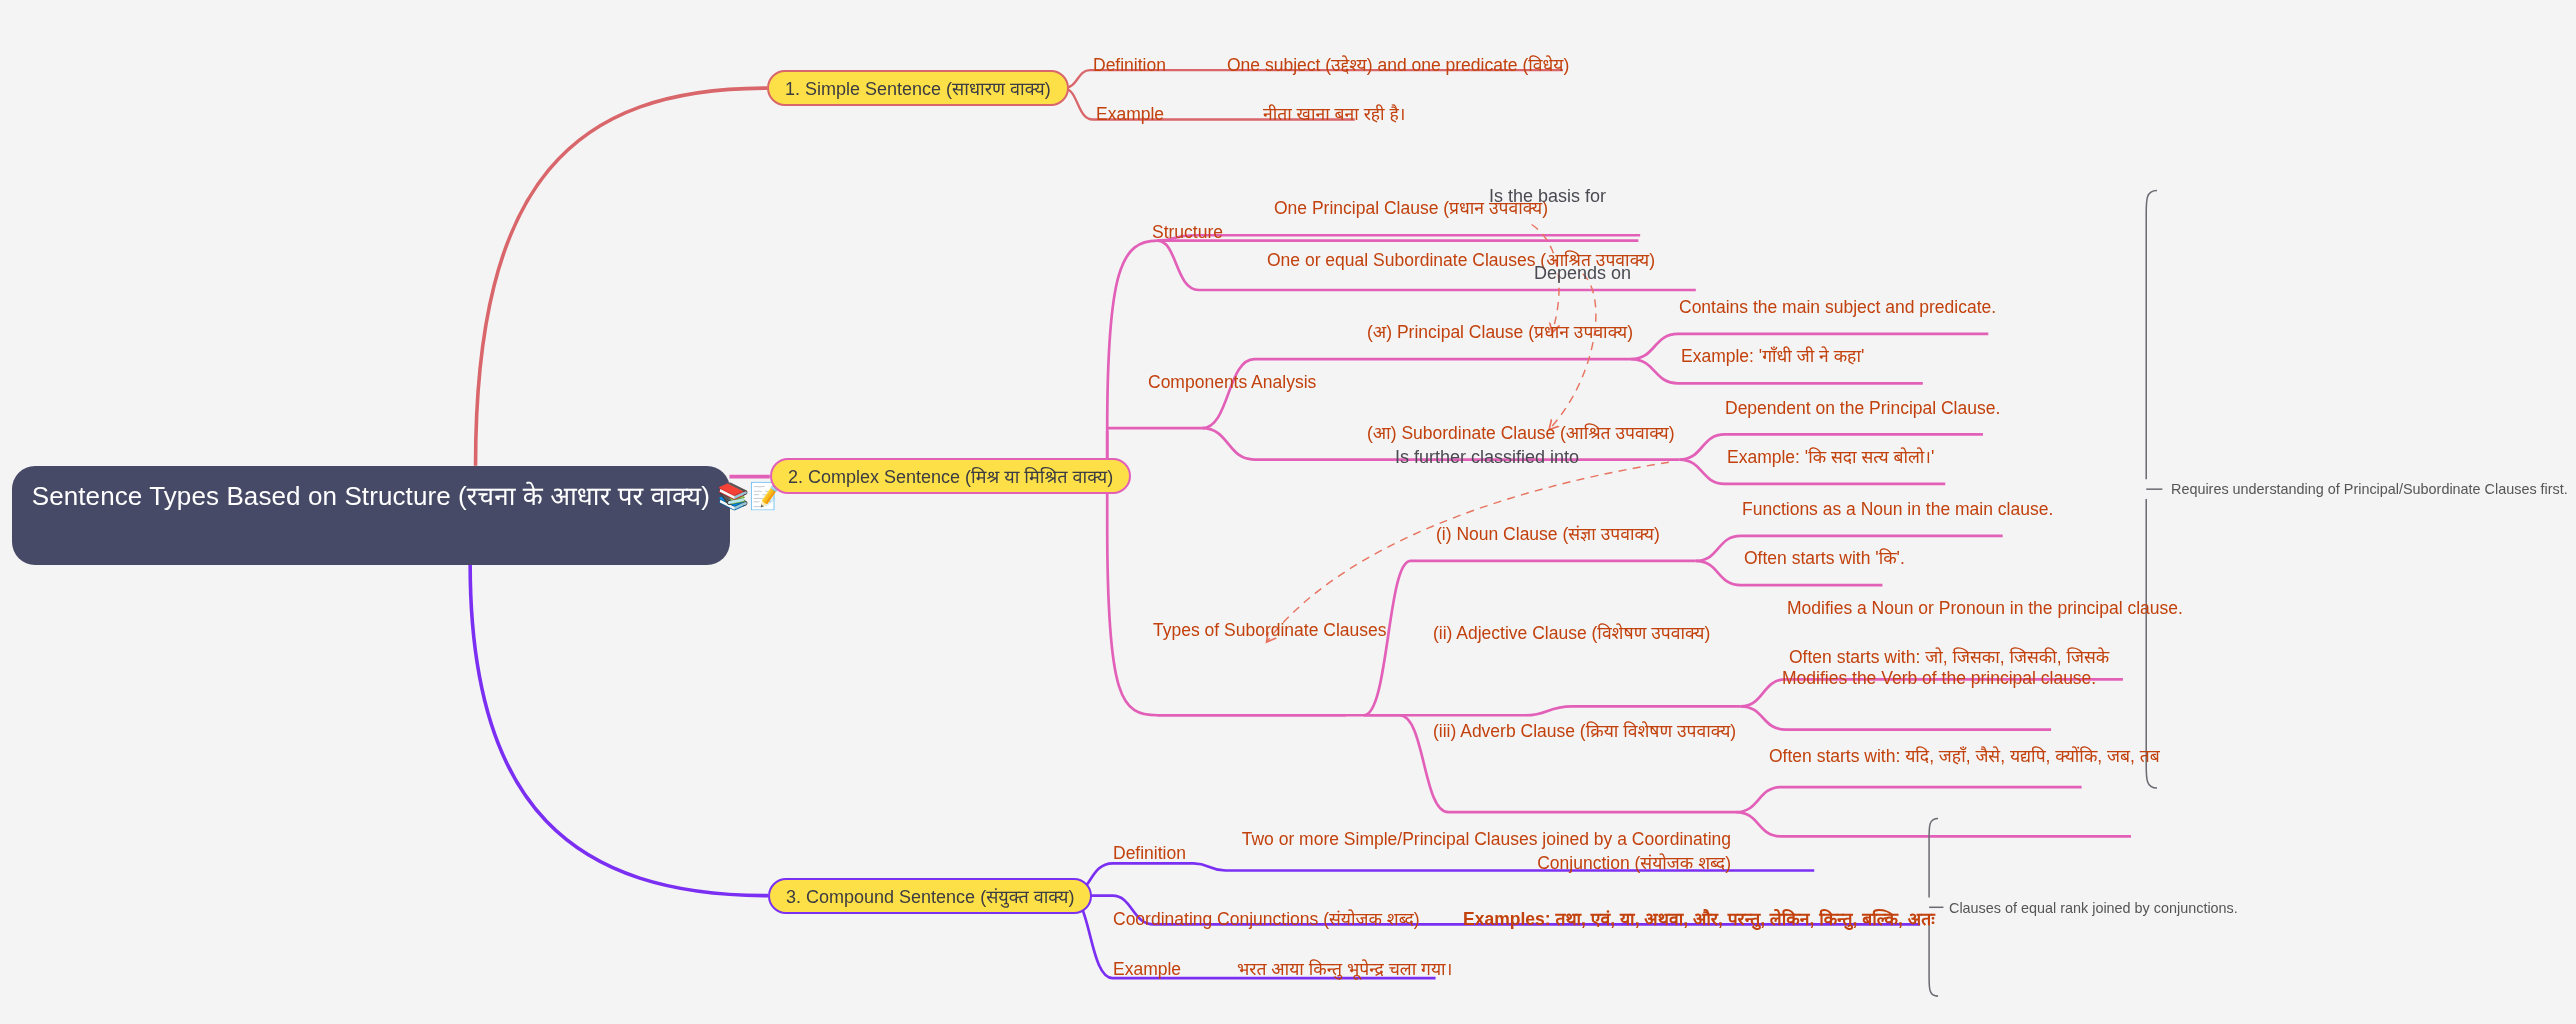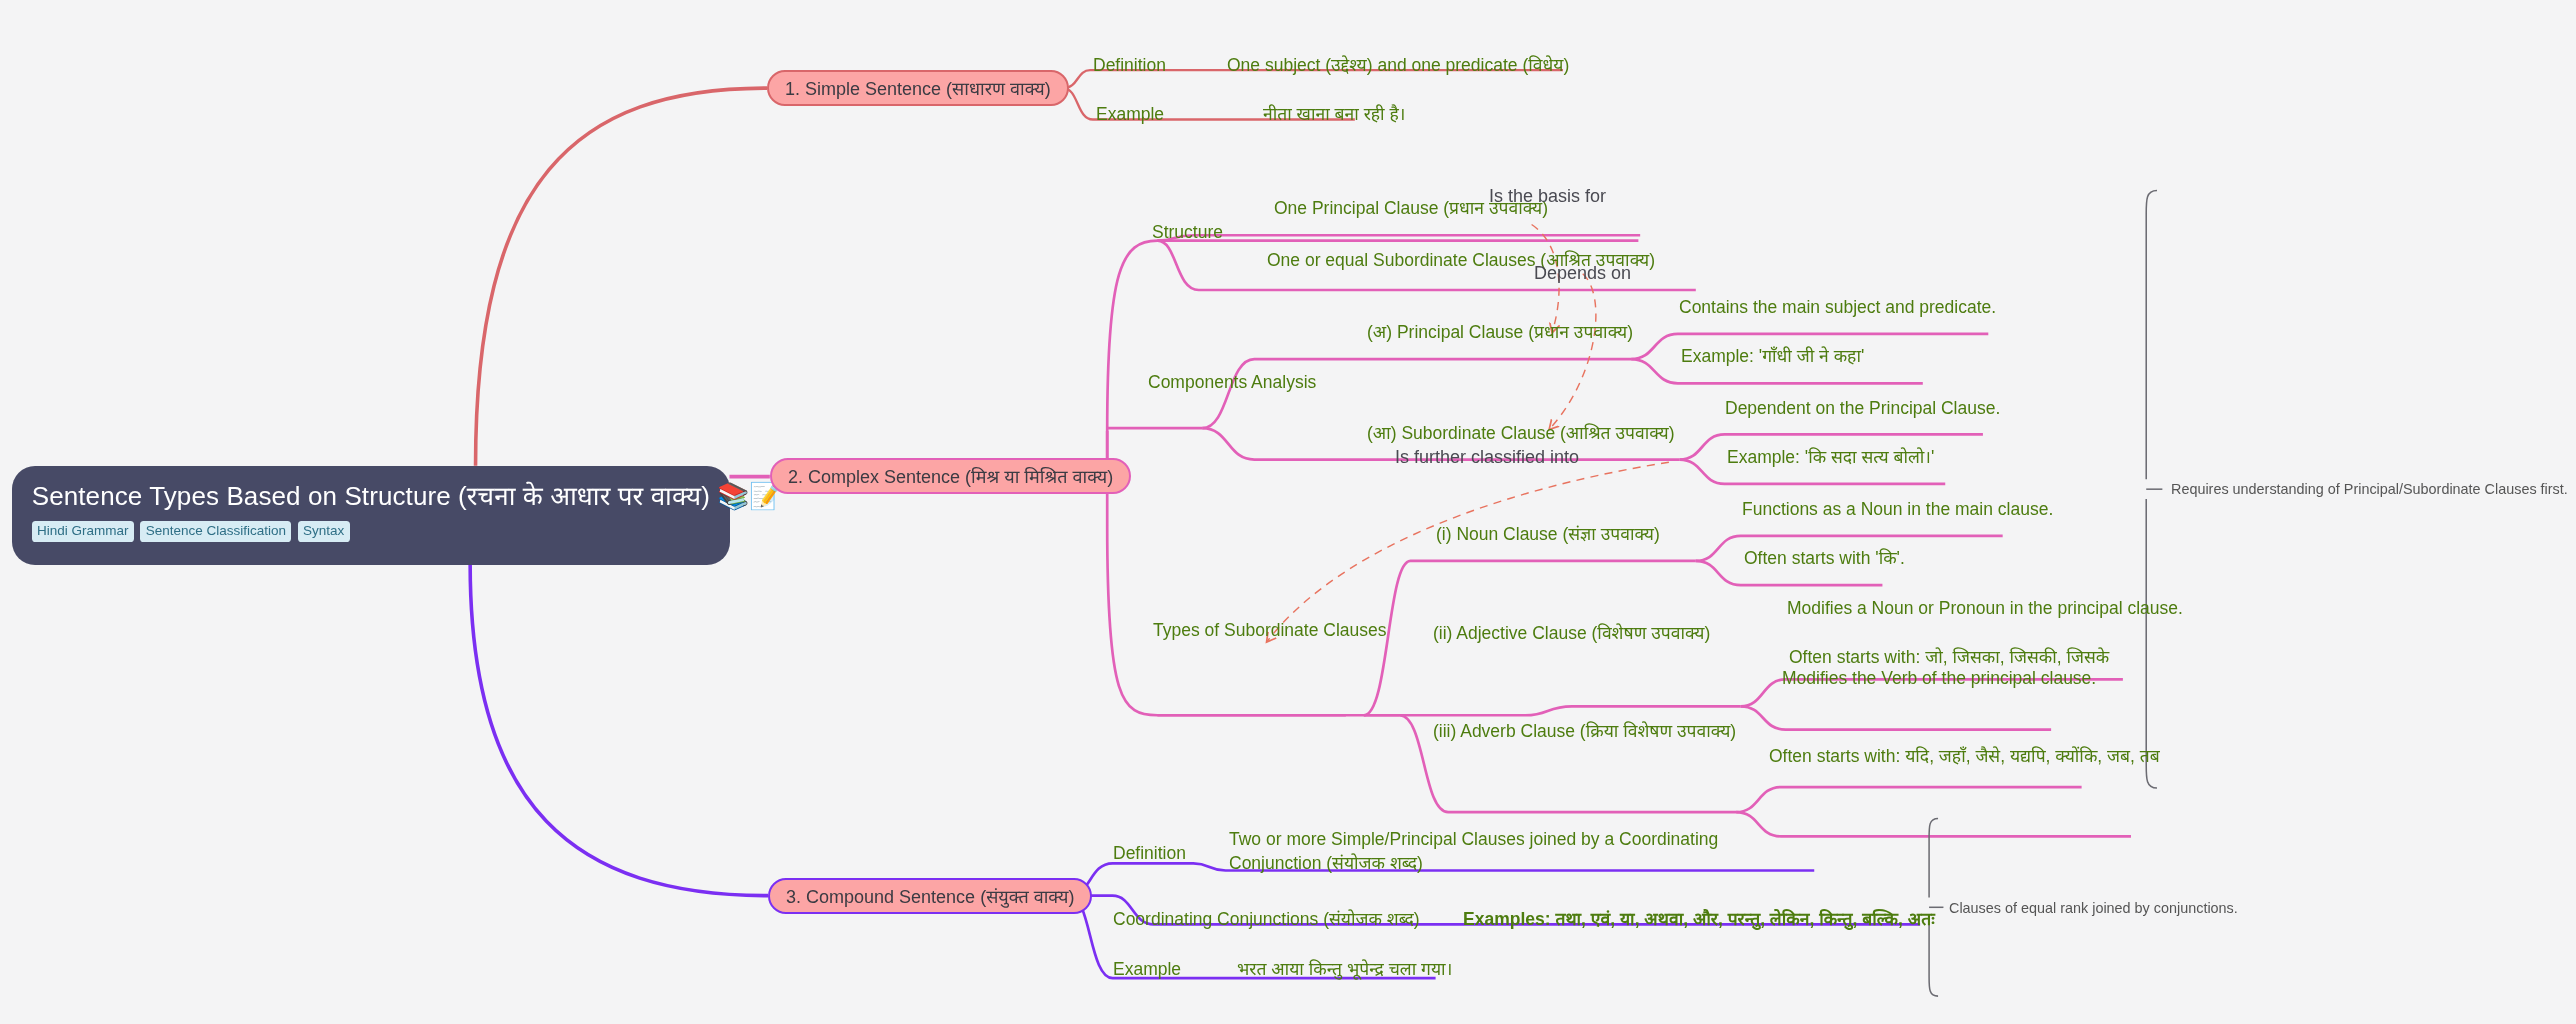--- a/index.html
+++ b/index.html
@@ -23,33 +23,33 @@
     letter-spacing:0.1px;
   }
   .root-tags{margin-top:8px;display:flex;gap:6.3px;}
   .tag{
     background:#d7ecf4;color:#2f6f86;font-size:13.5px;line-height:13.5px;
     padding:3.6px 5.4px 4.5px 5.4px;border-radius:3.6px;white-space:nowrap;
   }
 
   
   .pill{
-    position:absolute;background:#fca5a5;border-radius:20px;
+    position:absolute;background:#fde047;border-radius:20px;
     box-sizing:border-box;display:flex;align-items:center;
     justify-content:center;white-space:nowrap;
     font-size:18px;color:#3b3b43;padding:0 16px;height:36px;
   }
   .pill.b1{border:2.2px solid #d9666a;}
   .pill.b2{border:2.2px solid #e260b8;}
   .pill.b3{border:2.2px solid #7b2ff2;}
 
   
   .tnode{
-    position:absolute;white-space:nowrap;color:#4d7c0f;
-    font-size:18px;line-height:23px;
+    position:absolute;white-space:nowrap;color:#c2410c;
+    font-size:18px;line-height:23px;text-align:right;
   }
   .tnode.sub{font-size:17.5px;}
   .tnode.leafrow{font-size:17.5px;}
   .tnode.wrap{white-space:normal;line-height:24px;}
 
   
   .relcap{
     position:absolute;white-space:nowrap;color:#4a4a52;
     font-size:18px;line-height:16px;
   }
@@ -125,25 +125,20 @@
              M 2392 556 L 2392 852 C 2392 868 2392 878 2404 878" fill="none" stroke="#6b6b72" stroke-width="1.7"></path>
     <path d="M 2392 545 L 2410 545" fill="none" stroke="#6b6b72" stroke-width="1.7"></path>
 
     <path d="M 2160 912 C 2150 912 2150 920 2150 934 L 2150 1000
              M 2150 1022 L 2150 1088 C 2150 1102 2150 1110 2160 1110" fill="none" stroke="#6b6b72" stroke-width="1.7"></path>
     <path d="M 2150 1011 L 2166 1011" fill="none" stroke="#6b6b72" stroke-width="1.7"></path>
   </svg>
 
   <div class="root-node">
     <div class="root-title">Sentence Types Based on Structure (रचना के आधार पर वाक्य) 📚📝</div>
-    <div class="root-tags">
-      <span class="tag">Hindi Grammar</span>
-      <span class="tag">Sentence Classification</span>
-      <span class="tag">Syntax</span>
-    </div>
   </div>
 
   <div class="pill b1" style="left:767px;top:70px;">
     <span>1. Simple Sentence (साधारण वाक्य)</span>
   </div>
 
   <div class="tnode leafrow" style="left:1093px;top:54px;">Definition</div>
   <div class="tnode leafrow" style="left:1227px;top:54px;">One subject (उद्देश्य) and one predicate (विधेय)</div>
 
   <div class="tnode leafrow" style="left:1096px;top:103px;">Example</div>

